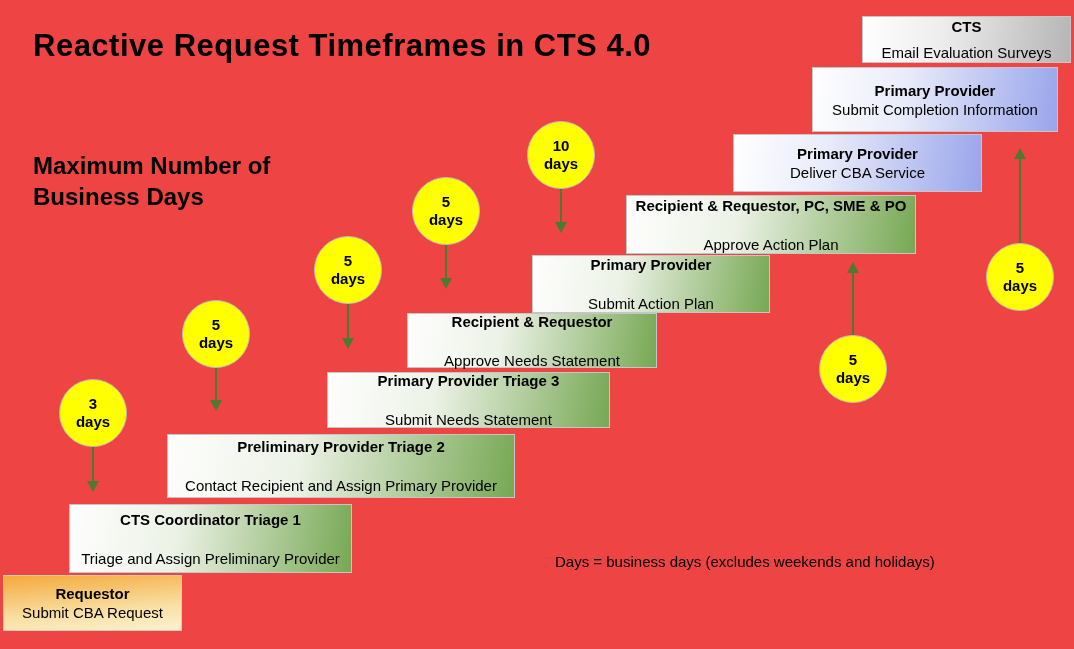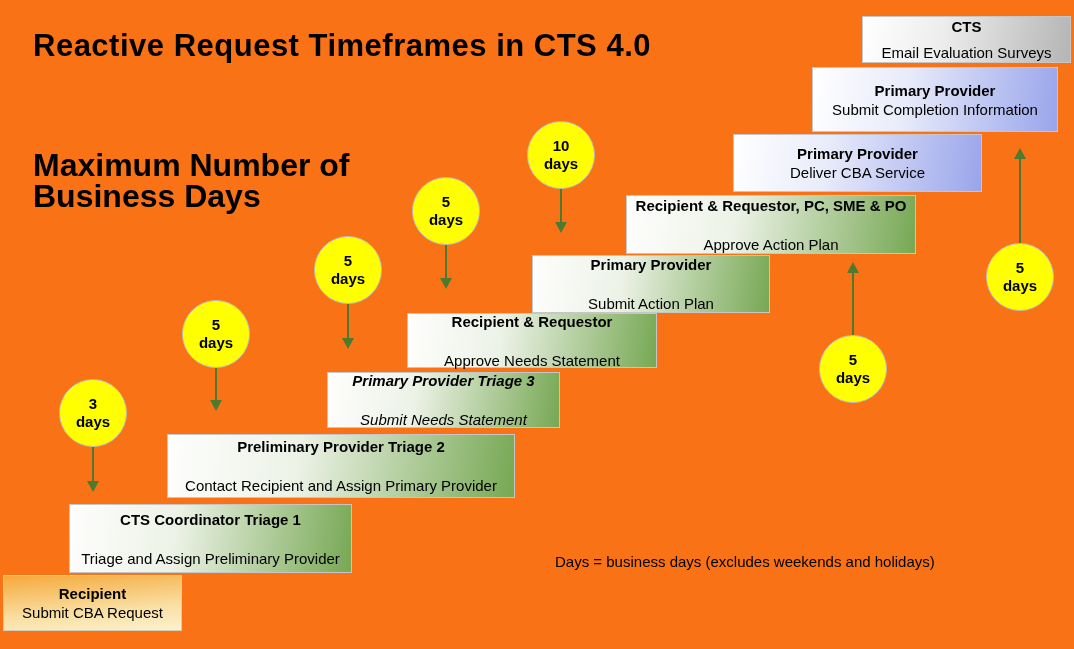--- a/index.html
+++ b/index.html
@@ -5,37 +5,37 @@
   * { margin: 0; padding: 0; box-sizing: border-box; }
   html, body { background: #ffffff; }
   body {
     font-family: "Liberation Sans", "DejaVu Sans", sans-serif;
     color: #000000;
   }
   .canvas {
     position: relative;
     width: 1074px;
     height: 649px;
-    background: #f97316;
+    background: #ef4444;
     overflow: hidden;
   }
   .page-title {
     position: absolute;
     left: 33px;
     top: 28px;
     font-size: 31px;
     font-weight: bold;
     letter-spacing: 0.5px;
     white-space: nowrap;
   }
   .axis-label {
     position: absolute;
     left: 33px;
     top: 150px;
-    font-size: 32px;
+    font-size: 24px;
     font-weight: bold;
     line-height: 31px;
   }
   .legend-note {
     position: absolute;
     left: 555px;
     top: 553px;
     font-size: 15px;
     white-space: nowrap;
   }
@@ -91,21 +91,21 @@
   .arrow .head-up {
     width: 0; height: 0;
     border-left: 6px solid transparent;
     border-right: 6px solid transparent;
     border-bottom: 11px solid #4d7a2f;
   }
   
   .s0 { left:   3px; top: 575px; width: 179px; height: 56px; z-index: 20; }
   .s1 { left:  69px; top: 504px; width: 283px; height: 69px; z-index: 19; }
   .s2 { left: 167px; top: 434px; width: 348px; height: 64px; z-index: 18; }
-  .s3 { left: 327px; top: 372px; width: 233px; height: 56px; z-index: 17; font-style: italic; }
+  .s3 { left: 327px; top: 372px; width: 283px; height: 56px; z-index: 17; }
   .s4 { left: 407px; top: 313px; width: 250px; height: 55px; z-index: 16; text-align: center; }
   .s5 { left: 532px; top: 255px; width: 238px; height: 58px; z-index: 15; }
   .s6 { left: 626px; top: 195px; width: 290px; height: 59px; z-index: 14; }
   .s7 { left: 733px; top: 134px; width: 249px; height: 58px; z-index: 13; }
   .s8 { left: 812px; top:  67px; width: 246px; height: 65px; z-index: 12; }
   .s9 { left: 862px; top:  16px; width: 209px; height: 47px; z-index: 11; gap: 7px; }
 
   .b0 { left:  59px; top: 379px; }
   .b1 { left: 182px; top: 300px; }
   .b2 { left: 314px; top: 236px; }
@@ -128,21 +128,21 @@
 <div class="canvas">
 
   <div class="page-title">Reactive Request Timeframes in CTS 4.0</div>
 
   <div class="axis-label">
     <div>Maximum Number of</div>
     <div>Business Days</div>
   </div>
 
   <div class="step orange s0">
-    <span class="actor">Recipient</span>
+    <span class="actor">Requestor</span>
     <span class="action">Submit CBA Request</span>
   </div>
   <div class="step green s1">
     <span class="actor">CTS Coordinator Triage 1</span>
     <span class="action">Triage and Assign Preliminary Provider</span>
   </div>
   <div class="step green s2">
     <span class="actor">Preliminary Provider Triage 2</span>
     <span class="action">Contact Recipient and Assign Primary Provider</span>
   </div>

